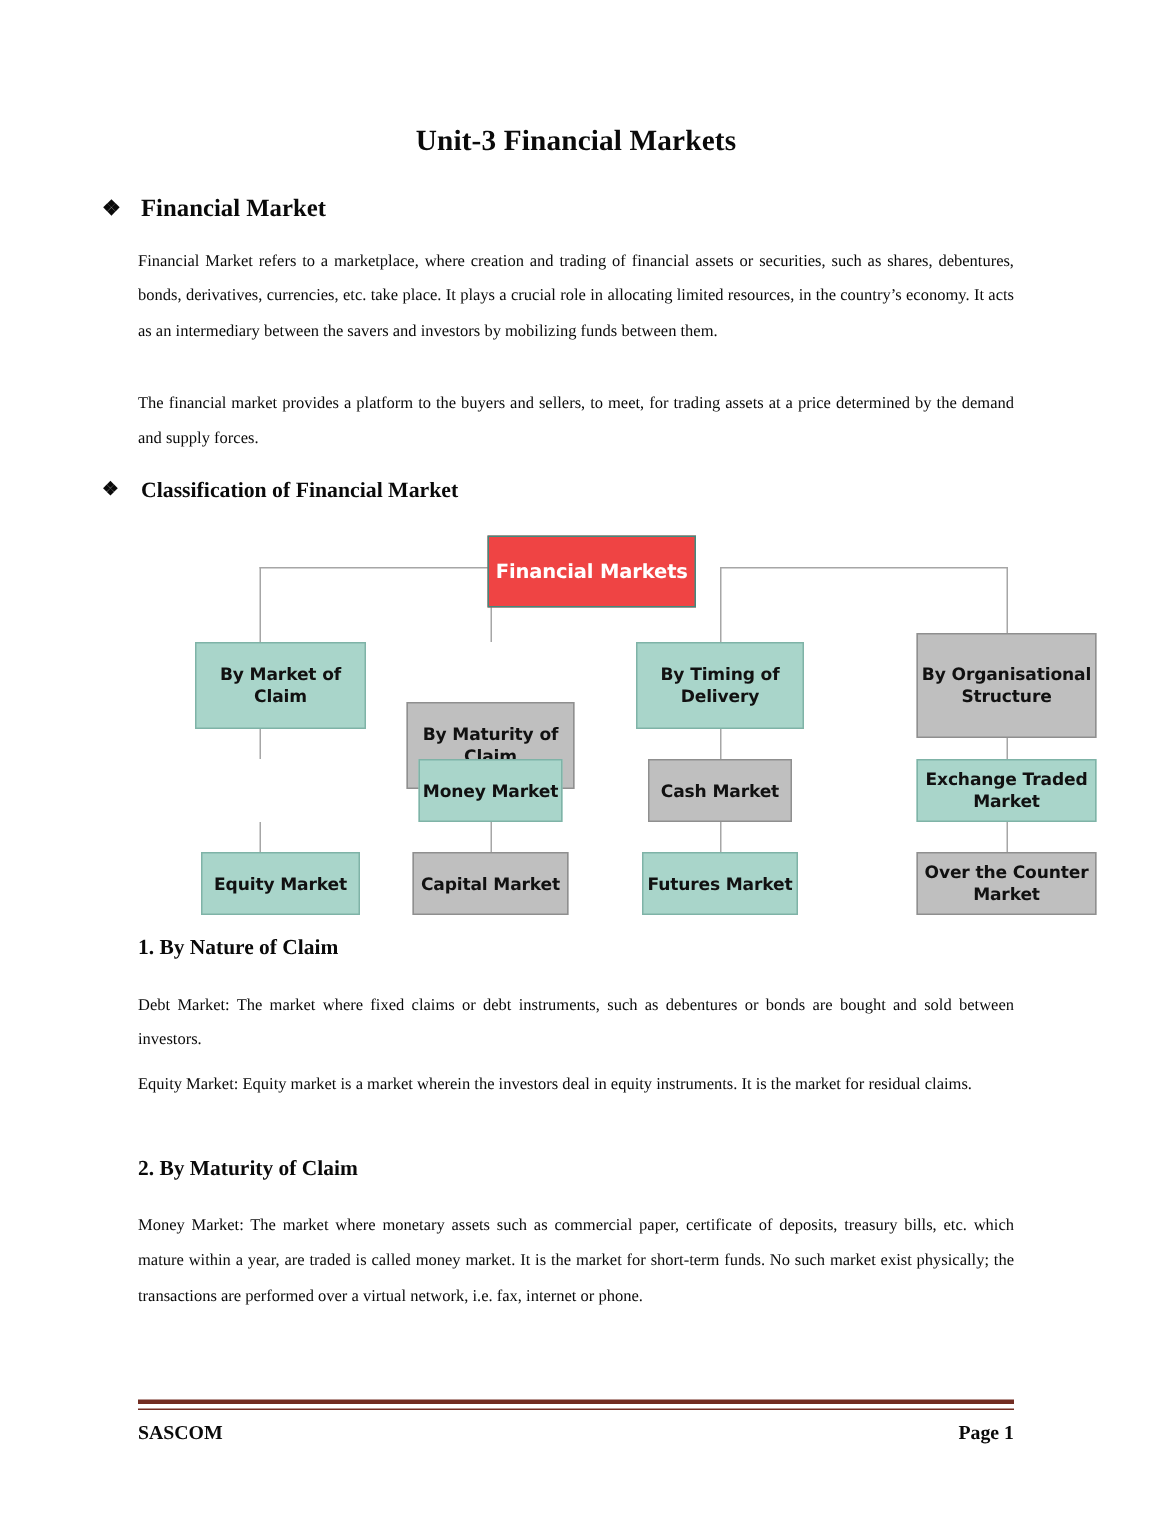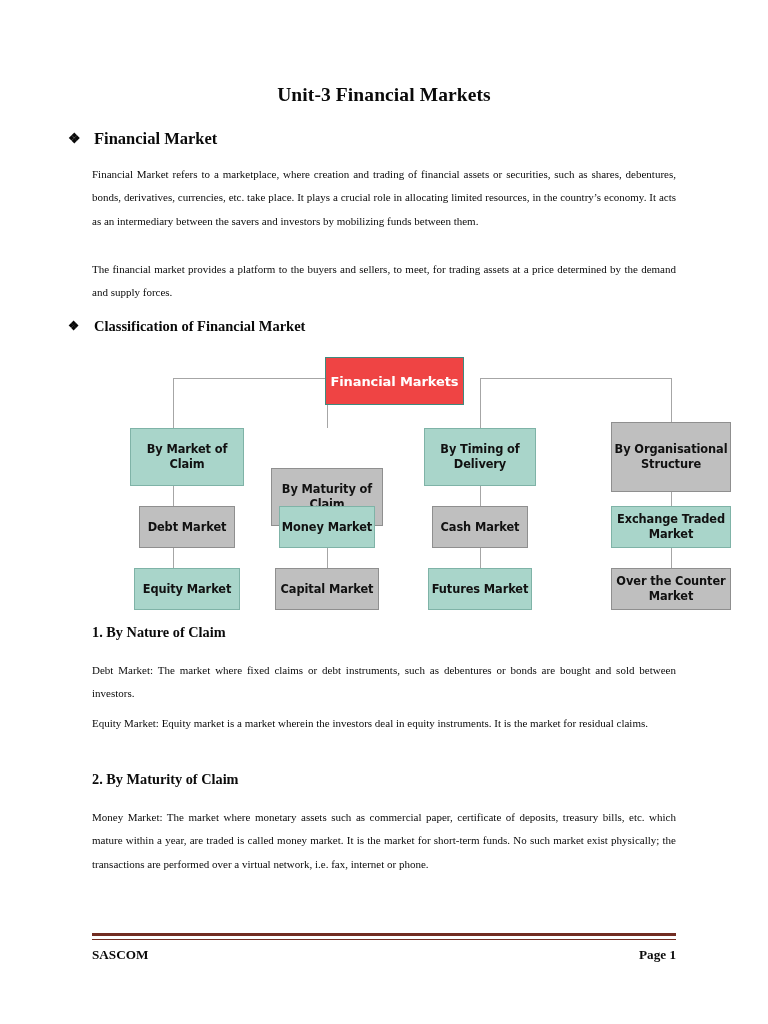--- a/index.html
+++ b/index.html
@@ -185,21 +185,20 @@
     <div class="conn v" style="left:209px; top:134px; height:20px;"></div>
     <div class="conn v" style="left:209px; top:196px; height:20px;"></div>
     <div class="conn v" style="left:362px; top:134px; height:20px;"></div>
     <div class="conn v" style="left:362px; top:196px; height:20px;"></div>
     <div class="conn v" style="left:553px; top:140px; height:14px;"></div>
     <div class="conn v" style="left:553px; top:196px; height:20px;"></div>
 
     <div class="node teal-dark" style="left:207px; top:5px; width:139px; height:48px;">Financial Markets</div>
 
     <div class="node teal-light" style="left:12px; top:76px; width:114px; height:58px;">By Market of Claim</div>
-    <div class="node gray" style="left:21px; top:154px; width:96px; height:42px;">Debt Market</div>
     <div class="node teal-light" style="left:16px; top:216px; width:106px; height:42px;">Equity Market</div>
 
     <div class="node gray" style="left:153px; top:76px; width:112px; height:58px;margin-top:40px;">By Maturity of Claim</div>
     <div class="node teal-light" style="left:161px; top:154px; width:96px; height:42px;">Money Market</div>
     <div class="node gray" style="left:157px; top:216px; width:104px; height:42px;">Capital Market</div>
 
     <div class="node teal-light" style="left:306px; top:76px; width:112px; height:58px;">By Timing of Delivery</div>
     <div class="node gray" style="left:314px; top:154px; width:96px; height:42px;">Cash Market</div>
     <div class="node teal-light" style="left:310px; top:216px; width:104px; height:42px;">Futures Market</div>
 

